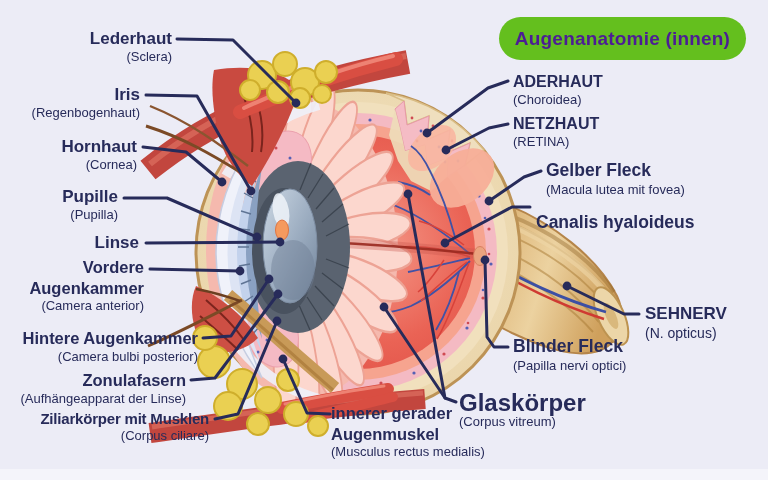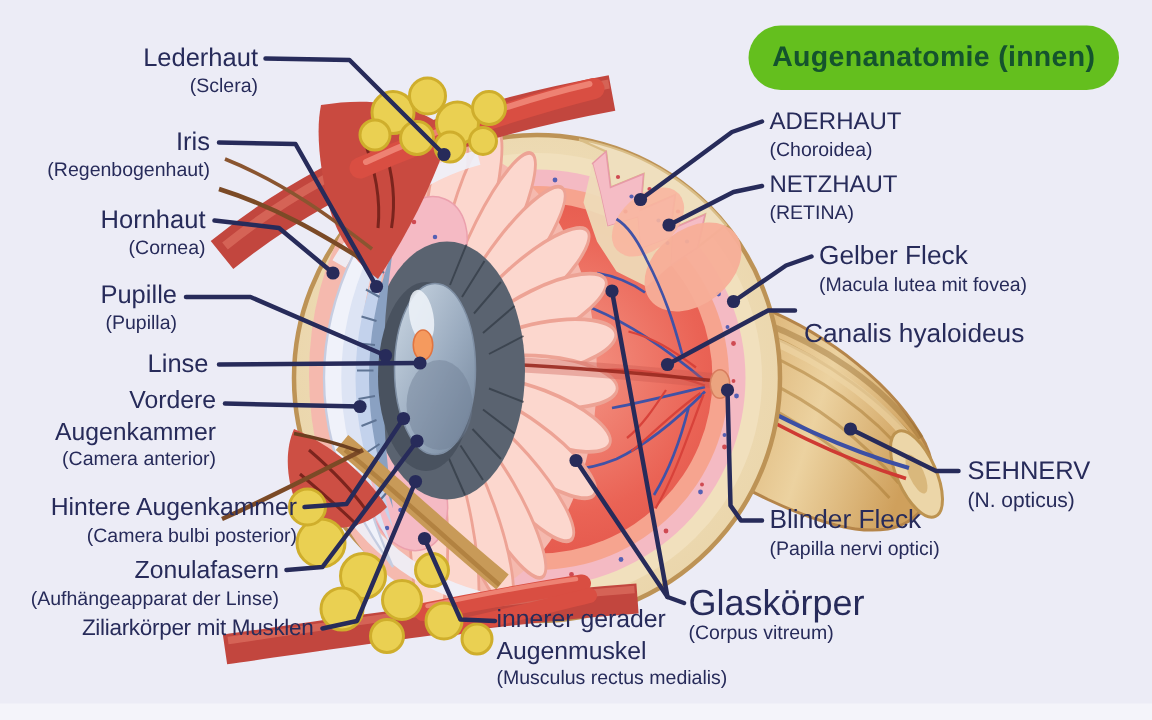--- a/index.html
+++ b/index.html
@@ -4,21 +4,21 @@
 <style>
   html,body{margin:0;padding:0;background:#ececf6;}
   .stage{position:relative;width:768px;height:480px;background:#ececf6;overflow:hidden;
          font-family:"Liberation Sans", sans-serif;}
   .bottom-strip{position:absolute;left:0;right:0;bottom:0;height:11px;background:#f4f4fa;}
   svg.art{position:absolute;left:0;top:0;}
   .badge{position:absolute;left:499px;top:17px;width:247px;height:43px;border-radius:22px;
          display:flex;align-items:center;justify-content:center;
          font-weight:bold;font-size:19px;letter-spacing:.2px;}
   .label{position:absolute;color:#272b5a;}
-  .label .t{font-weight:normal;white-space:pre;}
+  .label .t{font-weight:bold;white-space:pre;}
   .label .s{font-weight:normal;font-size:13px;line-height:16px;white-space:pre;}
   .align-right{text-align:right;}
   .align-left{text-align:left;}
 </style>
 </head>
 <body>
 
 <div class="stage">
 
   <svg class="art" width="768" height="480" viewBox="0 0 768 480">
@@ -338,21 +338,21 @@
         <circle cx="567" cy="286" r="4.4" fill="#272b5a"></circle>
         <polyline points="508,347 494,347 487,337 485,260" fill="none" stroke="#272b5a" stroke-width="3" stroke-linecap="round" stroke-linejoin="round"></polyline>
         <circle cx="485" cy="260" r="4.4" fill="#272b5a"></circle>
         <polyline points="456,402 445,398 408,194" fill="none" stroke="#272b5a" stroke-width="3" stroke-linecap="round" stroke-linejoin="round"></polyline>
         <polyline points="445,398 384,307" fill="none" stroke="#272b5a" stroke-width="3" stroke-linecap="round" stroke-linejoin="round"></polyline>
         <circle cx="408" cy="194" r="4.4" fill="#272b5a"></circle>
         <circle cx="384" cy="307" r="4.4" fill="#272b5a"></circle>
       </g>
   </svg>
 
-  <div class="badge" style="background: rgb(100, 191, 30); color: #14532d;">
+  <div class="badge" style="background: rgb(100, 191, 30); color: #4c1d95;">
     <span>Augenanatomie (innen)</span>
   </div>
 
   <div id="labels-layer">
       <div class="label align-right" style="top: 28px; right: 596px;">
         <div class="t" style="font-size: 17px; line-height: 21px;">Lederhaut</div>
         <div class="s">(Sclera)</div>
       </div>
       <div class="label align-right" style="top: 84px; right: 628px;">
         <div class="t" style="font-size: 17px; line-height: 21px;">Iris</div>
@@ -377,20 +377,21 @@
       <div class="label align-right" style="top: 328px; right: 570px;">
         <div class="t" style="font-size: 16.5px; line-height: 20.5px;">Hintere Augenkammer</div>
         <div class="s">(Camera bulbi posterior)</div>
       </div>
       <div class="label align-right" style="top: 370px; right: 582px;">
         <div class="t" style="font-size: 16.5px; line-height: 20.5px;">Zonulafasern</div>
         <div class="s">(Aufhängeapparat der Linse)</div>
       </div>
       <div class="label align-right" style="top: 409px; right: 559px;">
         <div class="t" style="font-size: 15px; line-height: 19px; letter-spacing: -0.2px;">Ziliarkörper mit Musklen</div>
+        <div class="s">(Corpus ciliare)</div>
       </div>
       <div class="label align-left" style="top: 403px; left: 331px;">
         <div class="t" style="font-size: 16.5px; line-height: 20.5px;">innerer gerader
 Augenmuskel</div>
         <div class="s">(Musculus rectus medialis)</div>
       </div>
       <div class="label align-left" style="top: 72px; left: 513px;">
         <div class="t" style="font-size: 16px; line-height: 20px;">ADERHAUT</div>
         <div class="s">(Choroidea)</div>
       </div>

